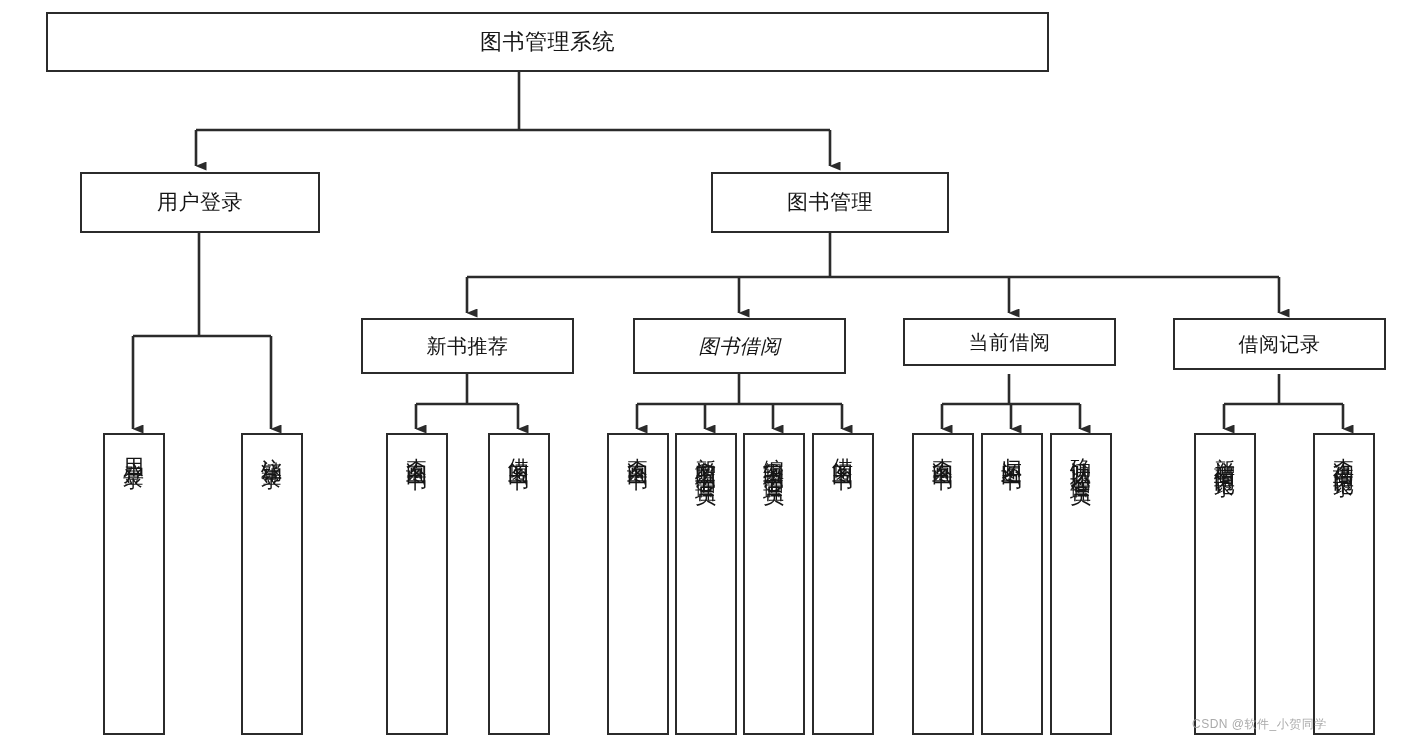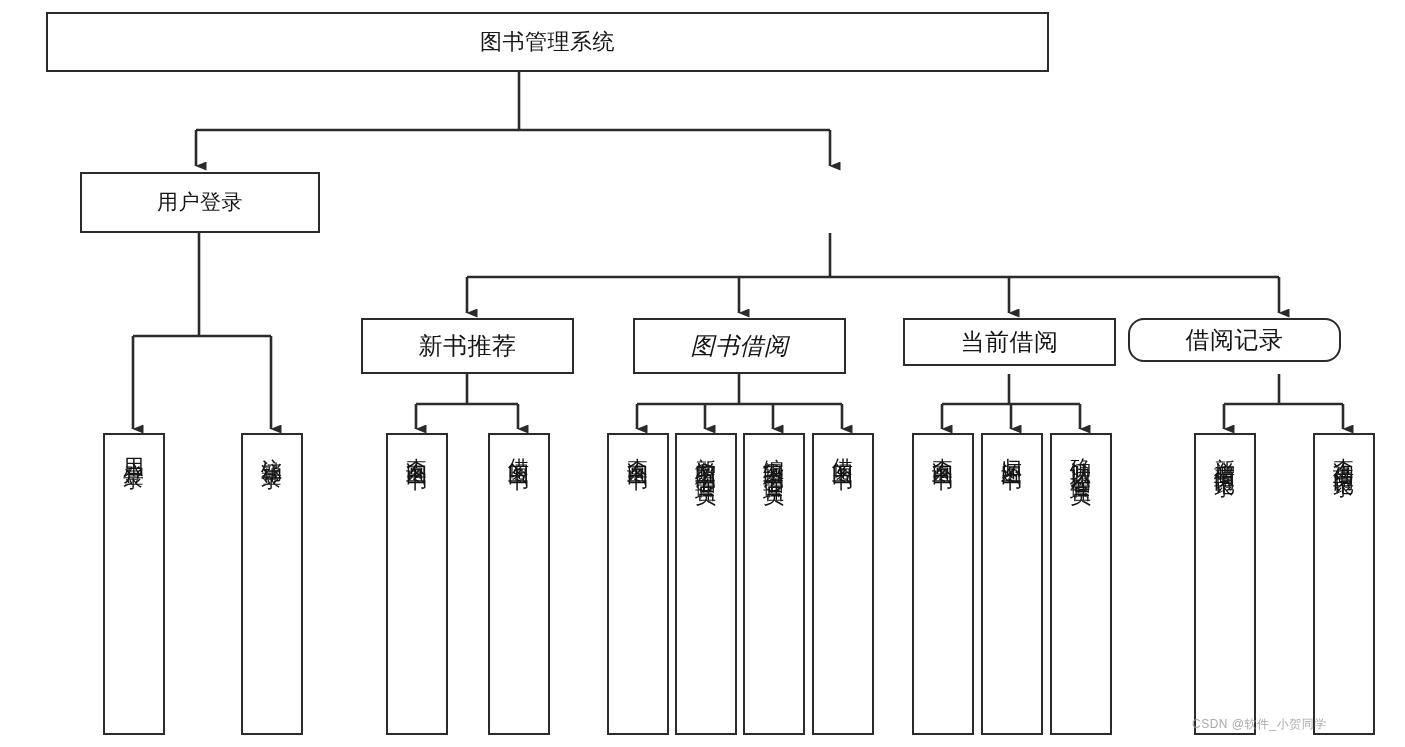--- a/index.html
+++ b/index.html
@@ -35,21 +35,21 @@
   .node .lbl{
     font-size:21px;
     line-height:1.15;
     letter-spacing:0.5px;
     color:#151515;
     white-space:nowrap;
     text-align:center;
   }
   .node.root .lbl{font-size:22px;}
   .node.lvl2 .lbl{font-size:21px;}
-  .node.lvl3 .lbl{font-size:24px;}
+  .node.lvl3 .lbl{font-size:20px;}
   
   .node.leaf{
     align-items:flex-start;
     padding-top:6px;
   }
   .node.leaf .lbl{
     writing-mode:vertical-rl;
     text-orientation:upright;
     font-size:21px;
     line-height:1.0;
@@ -126,31 +126,34 @@
     </g>
   </svg>
 
   <div class="node root" style="left:18px; top:12px; width:1003px; height:60px;margin-left:28px;">
     <span class="lbl">图书管理系统</span>
   </div>
 
   <div class="node lvl2" style="left:80px; top:172px; width:240px; height:61px;">
     <span class="lbl">用户登录</span>
   </div>
+  <div class="node lvl2" style="left:711px; top:172px; width:238px; height:61px;">
+    <span class="lbl">图书管理</span>
+  </div>
 
   <div class="node lvl3" style="left:361px; top:318px; width:213px; height:56px;">
     <span class="lbl">新书推荐</span>
   </div>
   <div class="node lvl3" style="left:633px; top:318px; width:213px; height:56px;font-style:italic;">
     <span class="lbl">图书借阅</span>
   </div>
   <div class="node lvl3" style="left:903px; top:318px; width:213px; height:48px;">
     <span class="lbl">当前借阅</span>
   </div>
-  <div class="node lvl3" style="left:1128px; top:318px; width:213px; height:44px;border-radius:16px;">
+  <div class="node lvl3" style="left:1173px; top:318px; width:213px; height:52px;">
     <span class="lbl">借阅记录</span>
   </div>
 
   <div class="node leaf" style="left:103px; top:433px; width:62px; height:302px;">
     <span class="lbl">用户登录</span>
   </div>
   <div class="node leaf" style="left:241px; top:433px; width:62px; height:302px;">
     <span class="lbl">注销登录</span>
   </div>
 

